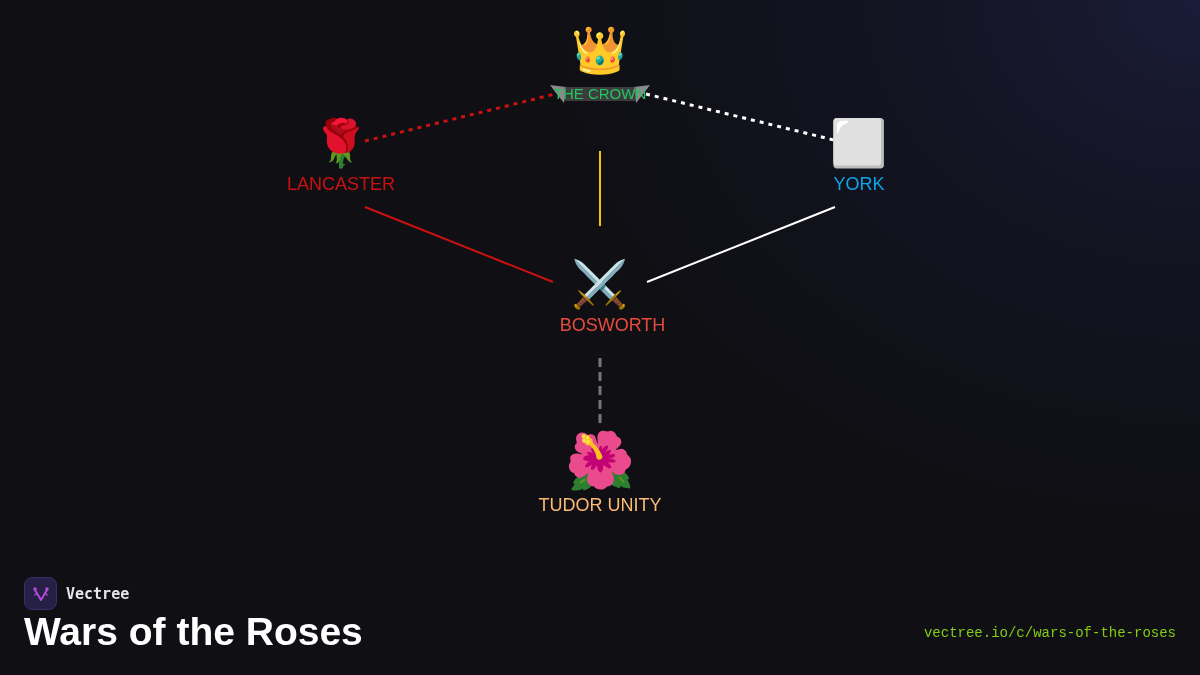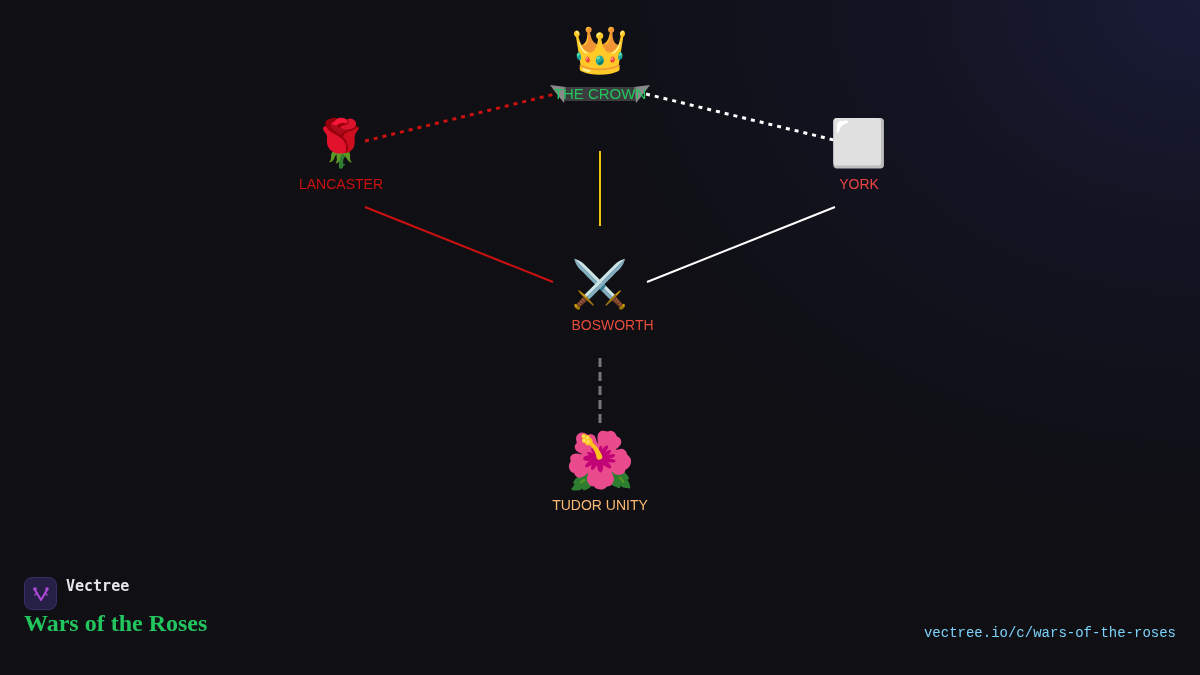--- a/index.html
+++ b/index.html
@@ -10,44 +10,44 @@
   }
   .bg-glow {
     position: absolute; inset: 0;
     background:
       radial-gradient(ellipse 650px 520px at 1200px 0px, rgba(28,30,62,0.85) 0%, rgba(24,26,52,0.5) 40%, rgba(15,15,20,0) 100%);
     pointer-events: none;
   }
   svg.edges { position: absolute; left: 0; top: 0; width: 1200px; height: 675px; }
   .node { position: absolute; transform: translateX(-50%); text-align: center; white-space: nowrap; }
   .node .emoji { display: block; font-size: 46px; line-height: 56px; }
-  .node .label { display: block; font-size: 14px; line-height: 18px; margin-top: 4px; }
+  .node .label { display: block; font-size: 18px; line-height: 18px; margin-top: 4px; }
   .crown-ribbon {
     position: absolute; left: 50%; top: 84px; transform: translateX(-50%);
     width: 100px; height: 20px;
   }
   .crown-label {
     position: absolute; left: 600px; top: 85px; transform: translateX(-50%);
     font-size: 15px; line-height: 18px; white-space: nowrap;
   }
-  .brand { position: absolute; left: 24px; top: 577px; display: flex; gap: 9px; }
+  .brand { position: absolute; left: 24px; top: 577px; display: flex; align-items: center; gap: 9px; }
   .brand-logo {
     width: 33px; height: 33px; border-radius: 8px;
     background: #262046; border: 1px solid #35306a; box-sizing: border-box;
     display: flex; align-items: center; justify-content: center;
   }
   .brand-name { font-family: "DejaVu Sans Mono", monospace; font-weight: bold; font-size: 15px; color: #e6e6ea; }
   .title {
     position: absolute; left: 24px; top: 610px;
-    font-family: Liberation Serif, serif; font-weight: bold; font-size: 24px; color: #22c55e;
+    font-family: Liberation Sans, sans-serif; font-weight: bold; font-size: 39px; color: #ffffff;
     letter-spacing: 0px;
   }
   .url {
     position: absolute; right: 24px; top: 625px;
-    font-family: "Liberation Mono", monospace; font-size: 14px; color: #7dd3fc;
+    font-family: "Liberation Mono", monospace; font-size: 14px; color: #84cc16;
   }
 </style>
 </head>
 <body>
 
 <div class="bg-glow"></div>
 
 <svg class="edges" viewBox="0 0 1200 675">
   <line x1="365" y1="141" x2="555" y2="94" stroke="#cc1111" stroke-width="3" stroke-dasharray="4 5"></line>
   <line x1="646" y1="94" x2="834" y2="140" stroke="#ffffff" stroke-width="3" stroke-dasharray="4 5"></line>
@@ -67,21 +67,21 @@
 </svg>
 <span class="crown-label" style="color:#22c55e;">THE CROWN</span>
 
 <div class="node" style="left:341px; top:115px;">
   <span class="emoji">🌹</span>
   <span class="label" style="color:#cc1111;">LANCASTER</span>
 </div>
 
 <div class="node" style="left:859px; top:115px;">
   <span class="emoji">⬜</span>
-  <span class="label" style="color:#ef4444;">YORK</span>
+  <span class="label" style="color:#0ea5e9;">YORK</span>
 </div>
 
 <div class="node" style="left:600px; top:256px;">
   <span class="emoji">⚔️</span>
   <span class="label" style="color:#e74c3c;margin-left:25px;">BOSWORTH</span>
 </div>
 
 <div class="node" style="left:600px; top:430px;">
   <span class="emoji" style="font-size:56px; line-height:62px;">🌺</span>
   <span class="label" style="color:#fdba74;">TUDOR UNITY</span>

